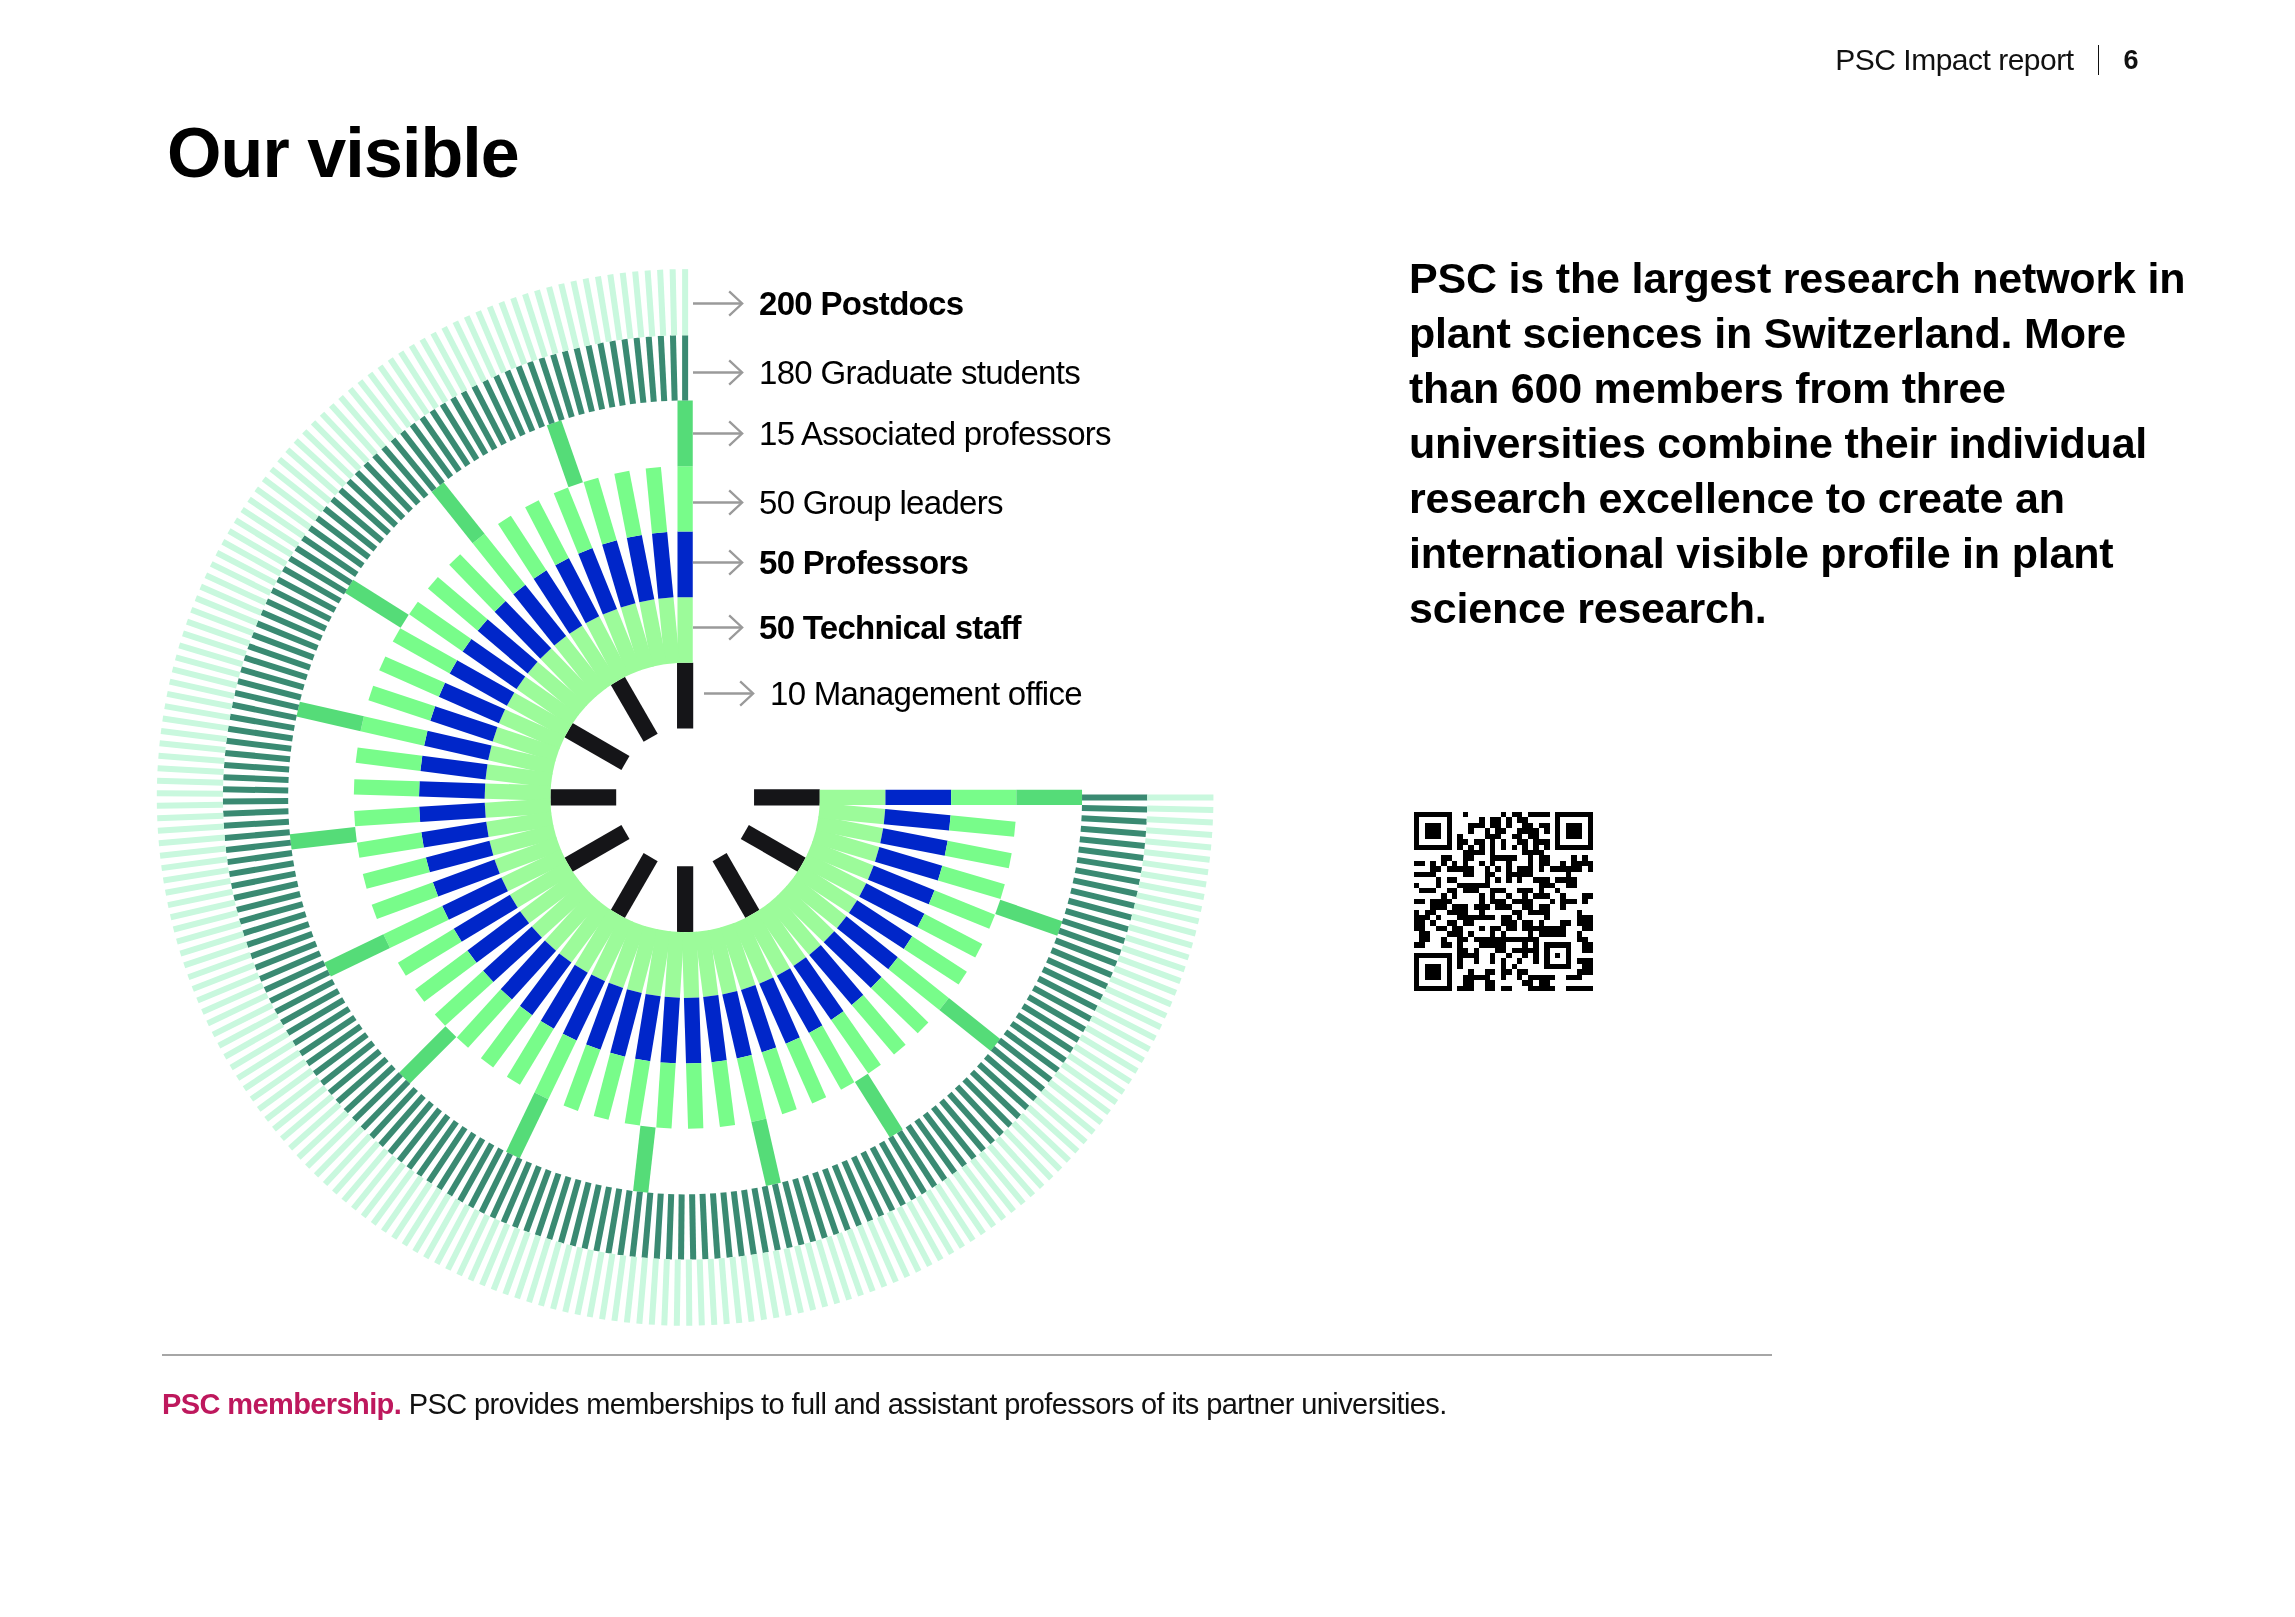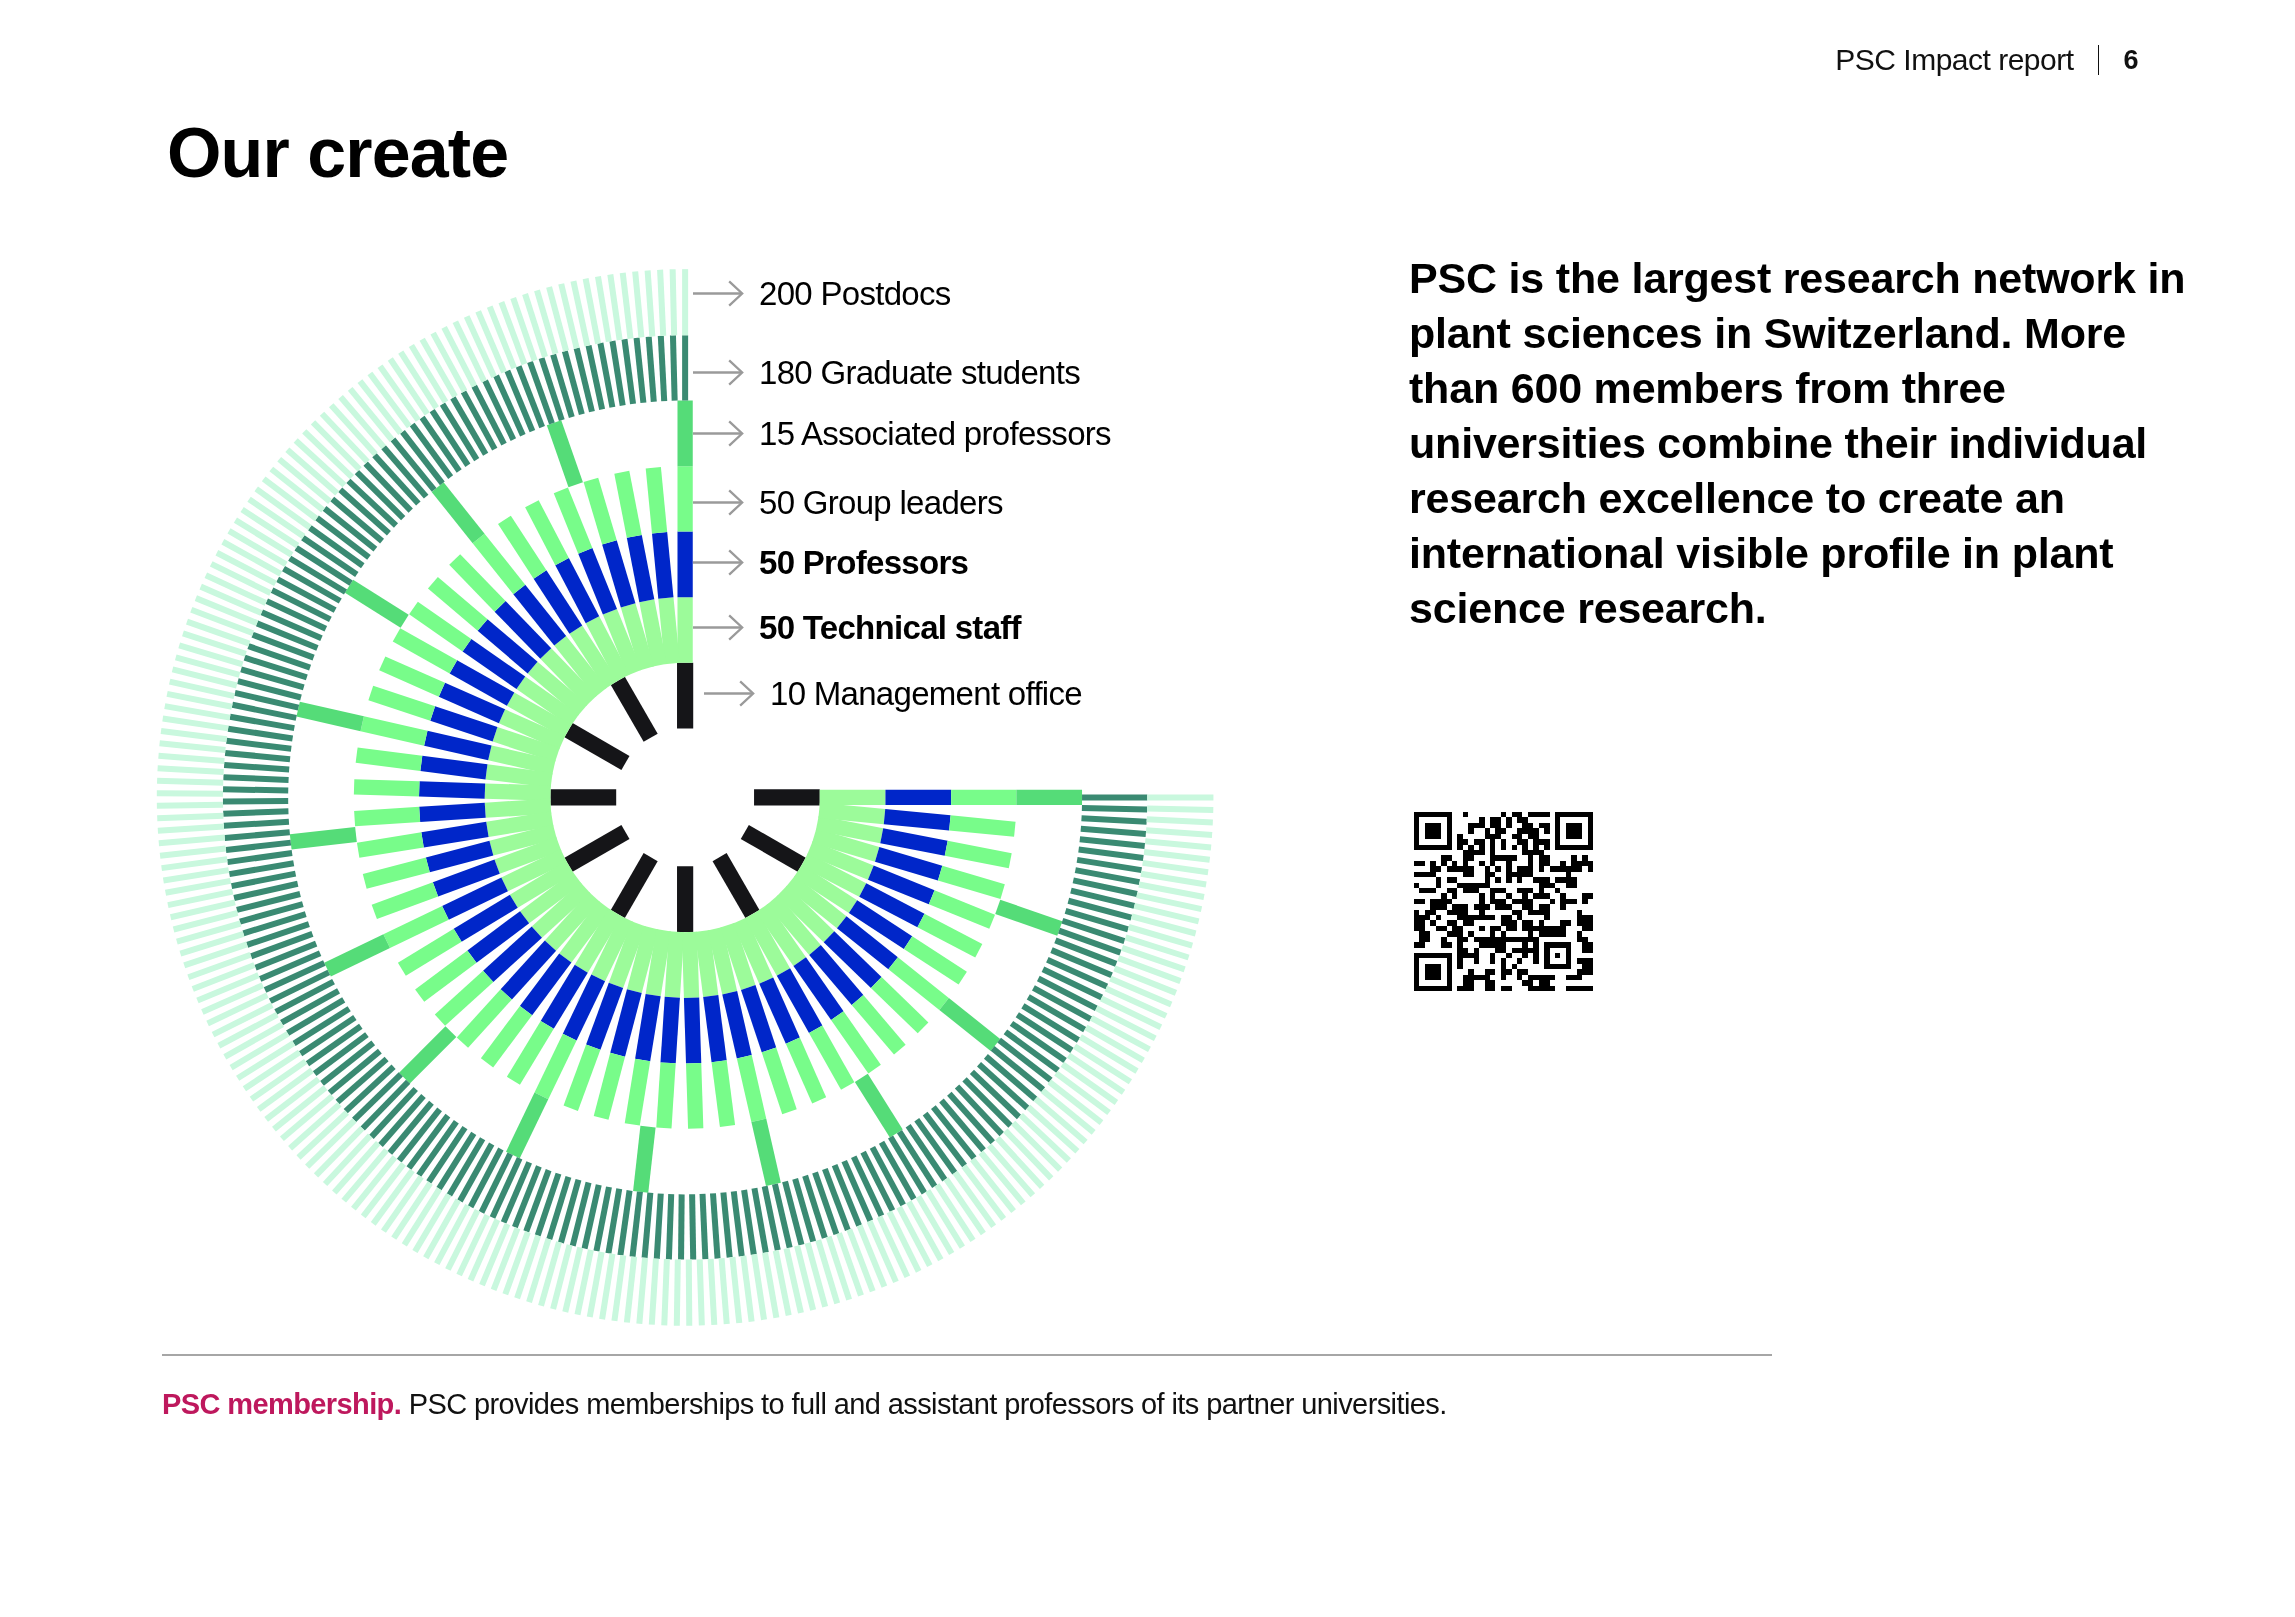--- a/index.html
+++ b/index.html
@@ -28,21 +28,21 @@
 </style>
 </head>
 <body>
 
 <div class="header">
   <span>PSC Impact report</span>
   <span class="sep"></span>
   <span class="page">6</span>
 </div>
 
-<h1 class="title">Our create</h1>
+<h1 class="title">Our visible</h1>
 
 <svg class="chart" id="chart" xmlns="http://www.w3.org/2000/svg" width="2295" height="1618" viewBox="0 0 4961 3496">
     <g>
       <line x1="1481.0" y1="1574.0" x2="1481.0" y2="1432.0" stroke="#151518" stroke-width="35"></line>
       <line x1="1406.5" y1="1594.0" x2="1335.5" y2="1471.0" stroke="#151518" stroke-width="35"></line>
       <line x1="1352.0" y1="1648.5" x2="1229.0" y2="1577.5" stroke="#151518" stroke-width="35"></line>
       <line x1="1332.0" y1="1723.0" x2="1190.0" y2="1723.0" stroke="#151518" stroke-width="35"></line>
       <line x1="1352.0" y1="1797.5" x2="1229.0" y2="1868.5" stroke="#151518" stroke-width="35"></line>
       <line x1="1406.5" y1="1852.0" x2="1335.5" y2="1975.0" stroke="#151518" stroke-width="35"></line>
       <line x1="1481.0" y1="1872.0" x2="1481.0" y2="2014.0" stroke="#151518" stroke-width="35"></line>
@@ -603,21 +603,21 @@
       <line x1="2473.0" y1="1841.0" x2="2615.0" y2="1857.9" stroke="#c9f8de" stroke-width="13"></line>
       <line x1="2475.5" y1="1817.5" x2="2617.9" y2="1831.0" stroke="#c9f8de" stroke-width="13"></line>
       <line x1="2477.5" y1="1793.9" x2="2620.1" y2="1804.1" stroke="#c9f8de" stroke-width="13"></line>
       <line x1="2478.9" y1="1770.3" x2="2621.7" y2="1777.1" stroke="#c9f8de" stroke-width="13"></line>
       <line x1="2479.7" y1="1746.7" x2="2622.7" y2="1750.0" stroke="#c9f8de" stroke-width="13"></line>
       <line x1="2480.0" y1="1723.0" x2="2623.0" y2="1723.0" stroke="#c9f8de" stroke-width="13"></line>
     </g>
   </svg>
 
 <div class="legend" id="legend">
-    <div class="legend-item" style="top: 293px;">
+    <div class="legend-item" style="top: 303px; font-weight: bold;">
       <svg class="arrow" viewBox="0 0 110 60">
         <line x1="0" y1="30" x2="104" y2="30" stroke="#9a9a9a" stroke-width="5"></line>
         <polyline points="78,4 106,30 78,56" fill="none" stroke="#9a9a9a" stroke-width="5"></polyline>
       </svg>
       <span class="label">200 Postdocs</span>
     </div>
     <div class="legend-item" style="top: 372px;">
       <svg class="arrow" viewBox="0 0 110 60">
         <line x1="0" y1="30" x2="104" y2="30" stroke="#9a9a9a" stroke-width="5"></line>
         <polyline points="78,4 106,30 78,56" fill="none" stroke="#9a9a9a" stroke-width="5"></polyline>

